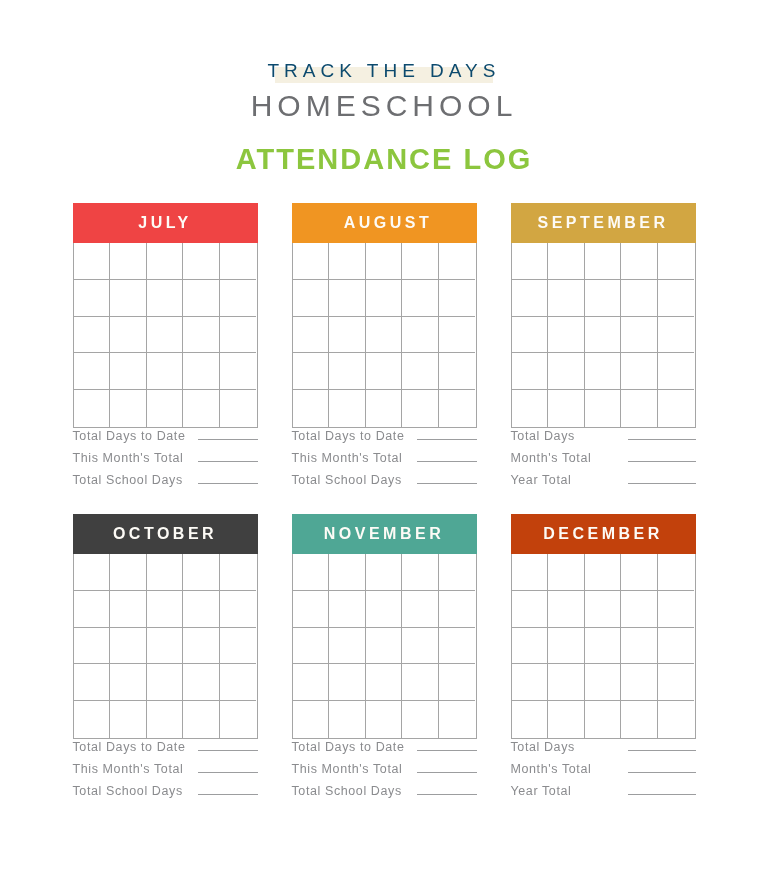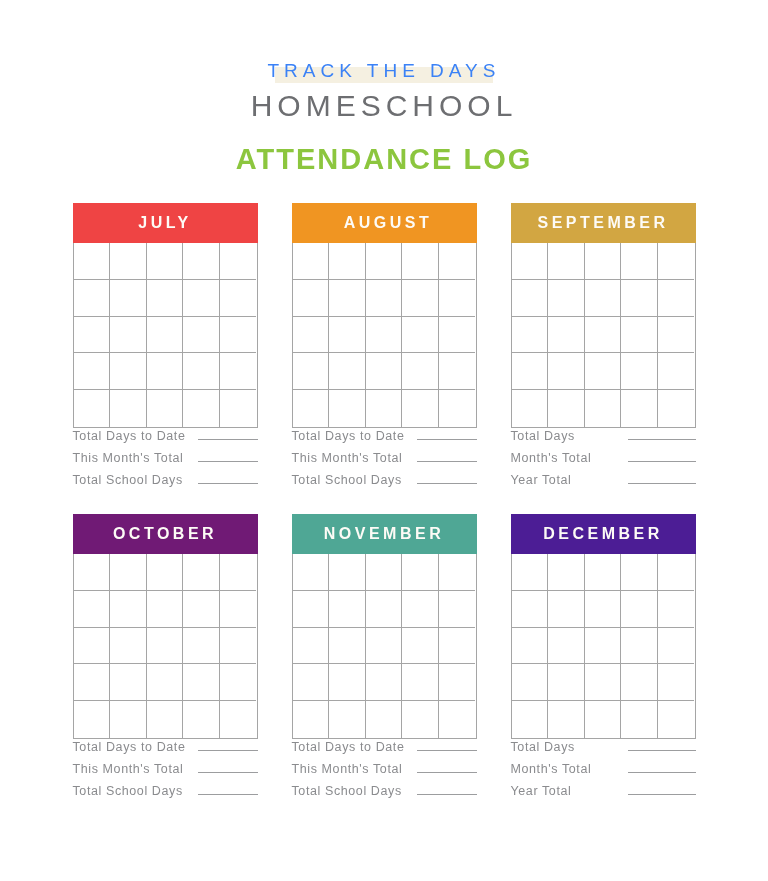--- a/index.html
+++ b/index.html
@@ -120,21 +120,21 @@
   .fill-line.w-long { width: 68px; }
 </style>
 </head>
 <body>
 
 <div class="page">
 
   <header class="page-header">
     <div class="eyebrow">
       <span class="eyebrow-band" style="background: rgb(245, 240, 225);"></span>
-      <span class="eyebrow-text" style="color: #3b82f6;">TRACK THE DAYS</span>
+      <span class="eyebrow-text" style="color: #0c4a6e;">TRACK THE DAYS</span>
     </div>
     <h1 class="title-main" style="color: rgb(109, 110, 113);">HOMESCHOOL</h1>
     <h2 class="title-sub" style="color: rgb(140, 198, 62);">ATTENDANCE LOG</h2>
   </header>
 
   <main class="months-grid">
 
     <section class="month">
       <div class="month-header" style="background: #ef4444;">
         <span class="month-title">JULY</span>
@@ -270,21 +270,21 @@
           <span class="fill-line w-long"></span>
         </div>
         <div class="total-row">
           <span class="total-label">Year Total</span>
           <span class="fill-line w-long"></span>
         </div>
       </div>
     </section>
 
     <section class="month">
-      <div class="month-header" style="background: #701a75;">
+      <div class="month-header" style="background: #404040;">
         <span class="month-title">OCTOBER</span>
       </div>
       <div class="cal-grid">
           <div class="cell"></div>
           <div class="cell"></div>
           <div class="cell"></div>
           <div class="cell"></div>
           <div class="cell"></div>
           <div class="cell"></div>
           <div class="cell"></div>
@@ -364,21 +364,21 @@
           <span class="fill-line w-short"></span>
         </div>
         <div class="total-row">
           <span class="total-label">Total School Days</span>
           <span class="fill-line w-short"></span>
         </div>
       </div>
     </section>
 
     <section class="month">
-      <div class="month-header" style="background: #4c1d95;">
+      <div class="month-header" style="background: #c2410c;">
         <span class="month-title">DECEMBER</span>
       </div>
       <div class="cal-grid">
           <div class="cell"></div>
           <div class="cell"></div>
           <div class="cell"></div>
           <div class="cell"></div>
           <div class="cell"></div>
           <div class="cell"></div>
           <div class="cell"></div>

